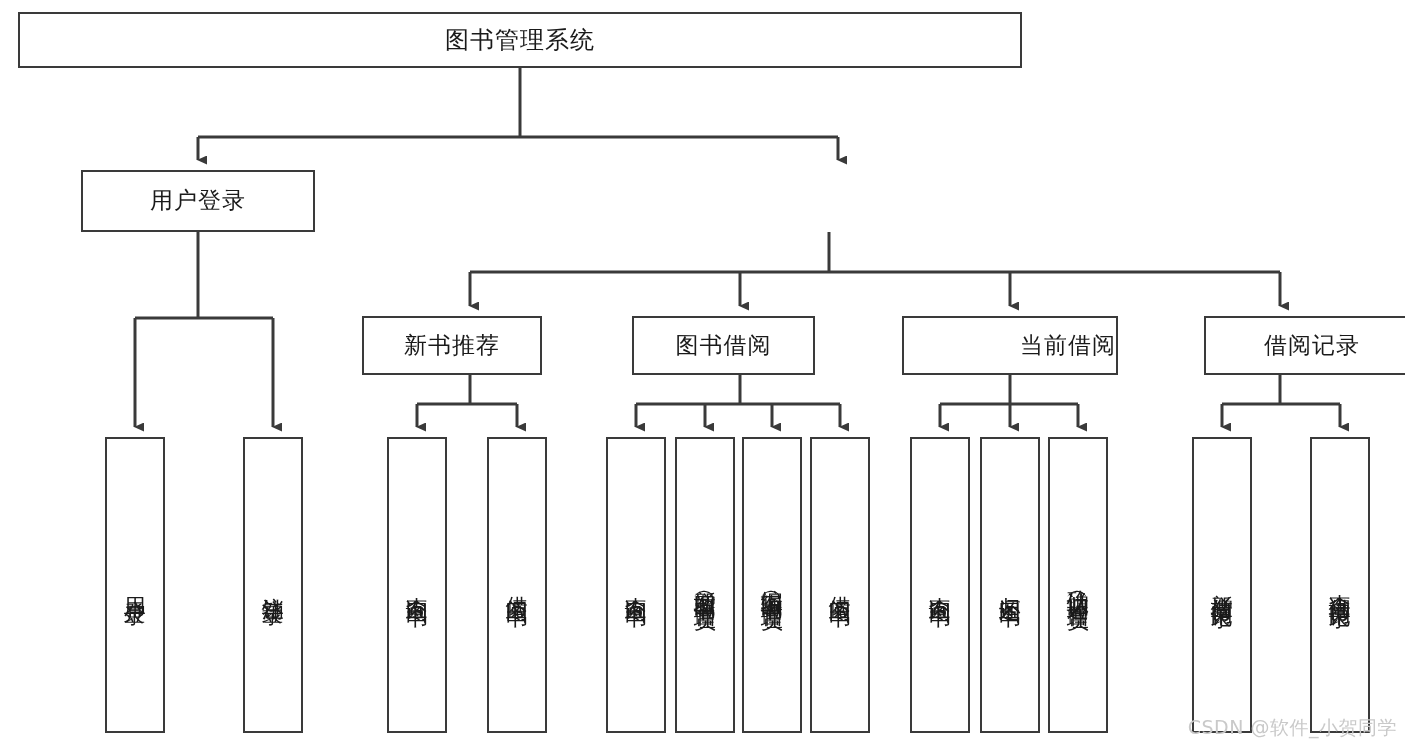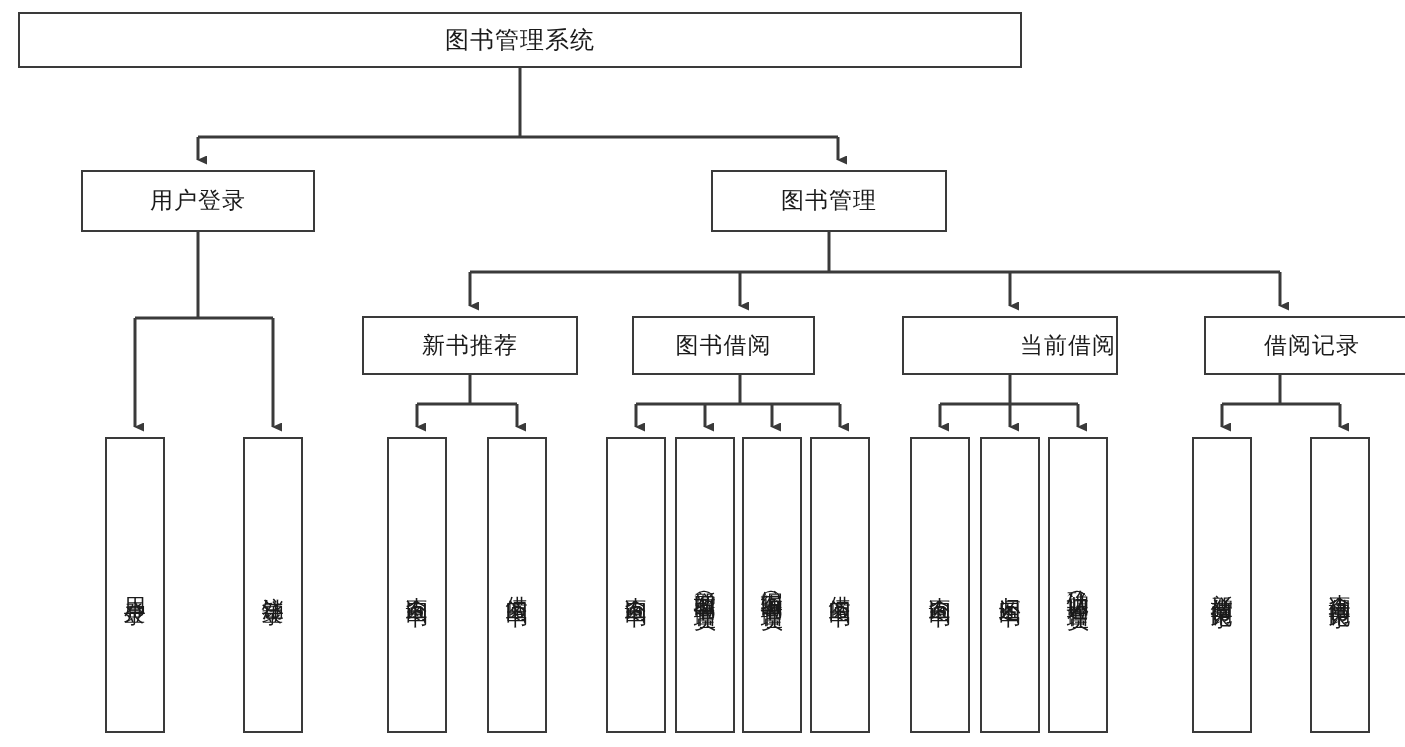--- a/index.html
+++ b/index.html
@@ -132,25 +132,22 @@
   </svg>
 
   <div class="node node-h node-root" style="left:18px; top:12px; width:1004px; height:56px;">
     <span>图书管理系统</span>
   </div>
 
   <div class="node node-h" style="left:81px; top:170px; width:234px; height:62px;">
     <span>用户登录</span>
   </div>
 
-  <div class="node node-h" style="left:711px; top:170px; width:236px; height:62px;">
-    <span>图书管理</span>
-  </div>
-
-  <div class="node node-h" style="left:362px; top:316px; width:216px; height:59px;">
+
+  <div class="node node-h" style="left:362px; top:316px; width:180px; height:59px;">
     <span>新书推荐</span>
   </div>
 
   <div class="node node-h" style="left:632px; top:316px; width:183px; height:59px;">
     <span>图书借阅</span>
   </div>
 
   <div class="node node-h" style="left:902px; top:316px; width:216px; height:59px;justify-content:flex-end;">
     <span>当前借阅</span>
   </div>
@@ -196,14 +193,15 @@
     <span class="leaf-inner">确认归还（管理员）</span>
   </div>
 
   <div class="node node-v" style="left:1192px; top:437px; width:60px; height:296px;">
     <span class="leaf-inner">新增借阅记录</span>
   </div>
   <div class="node node-v" style="left:1310px; top:437px; width:60px; height:296px;">
     <span class="leaf-inner">查询借阅记录</span>
   </div>
 
+  <div id="watermark">CSDN @软件_小贺同学</div>
 
 </div>
 
 </body></html>

